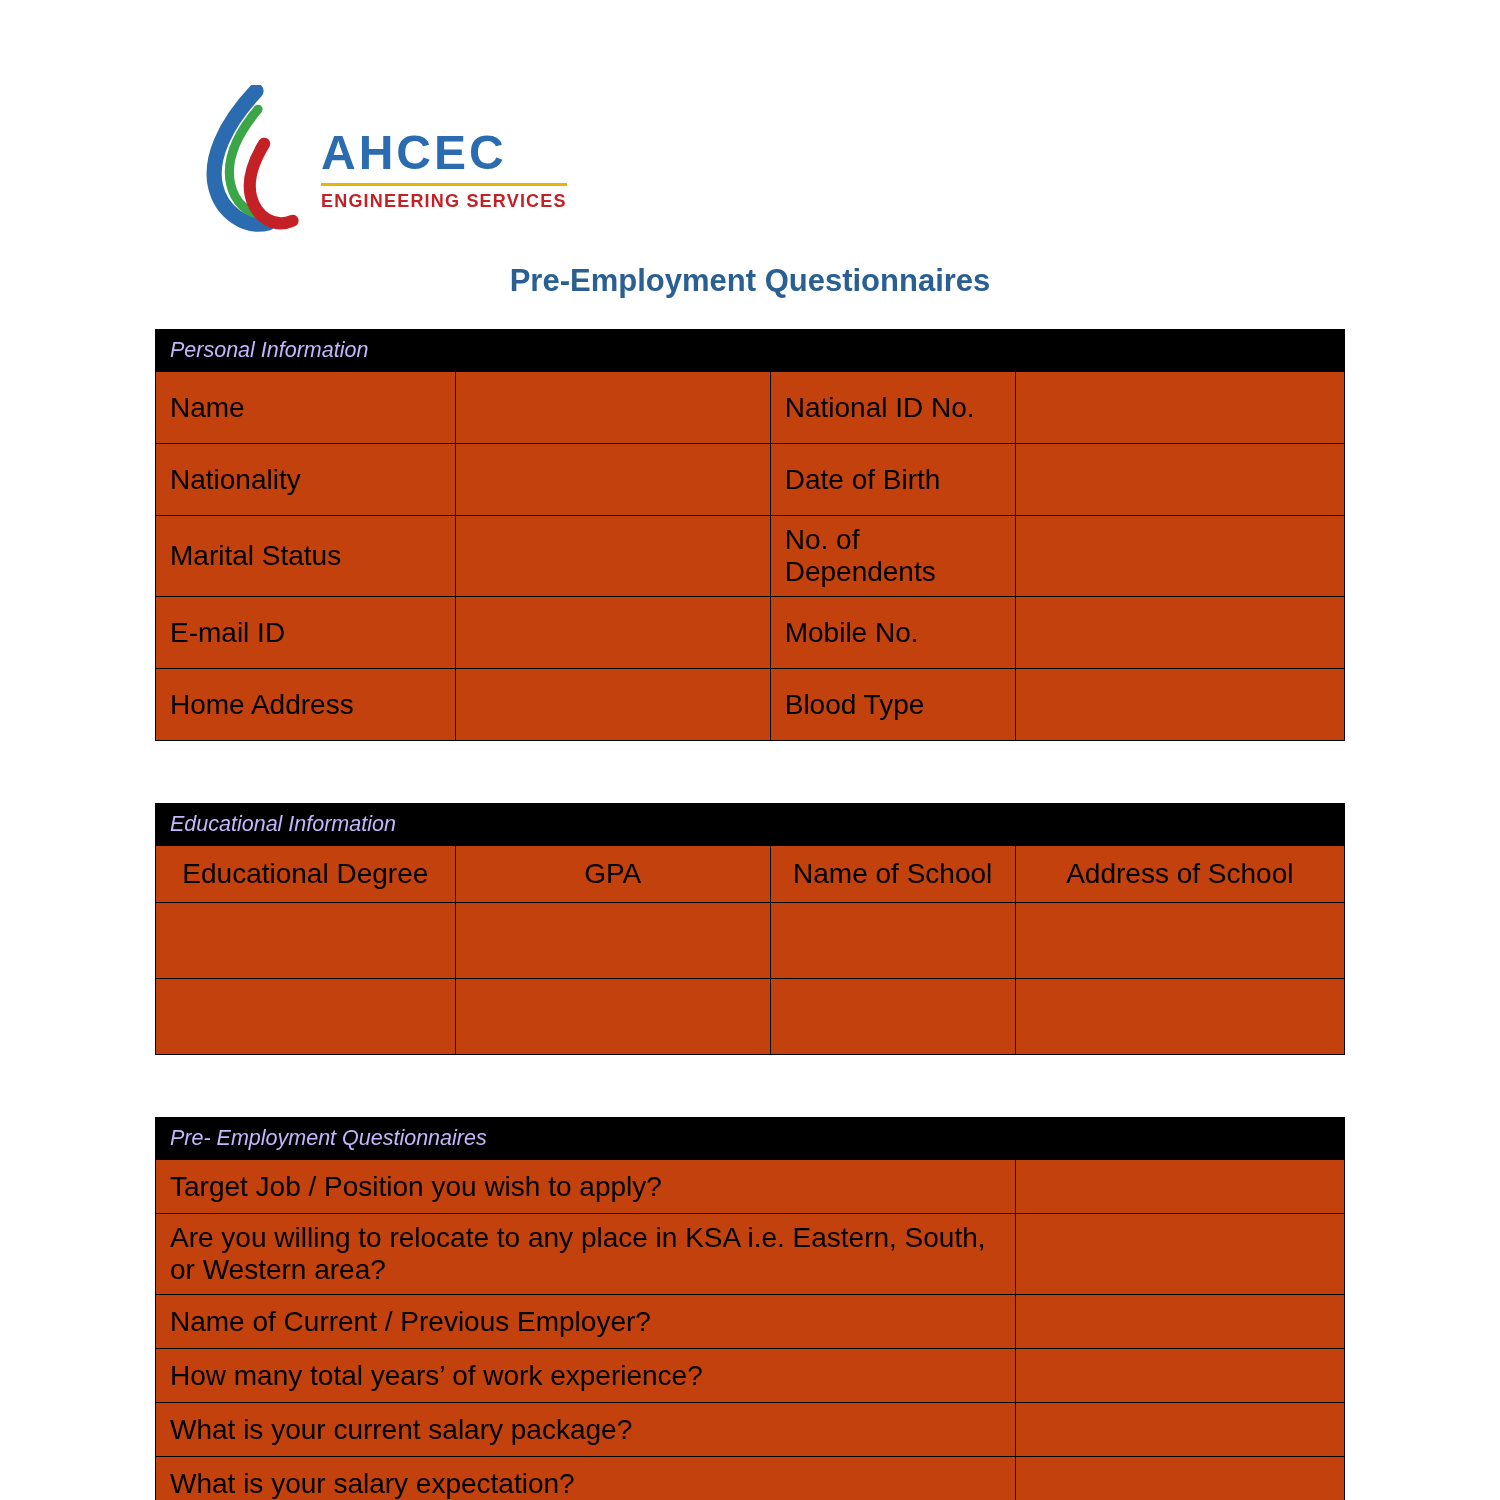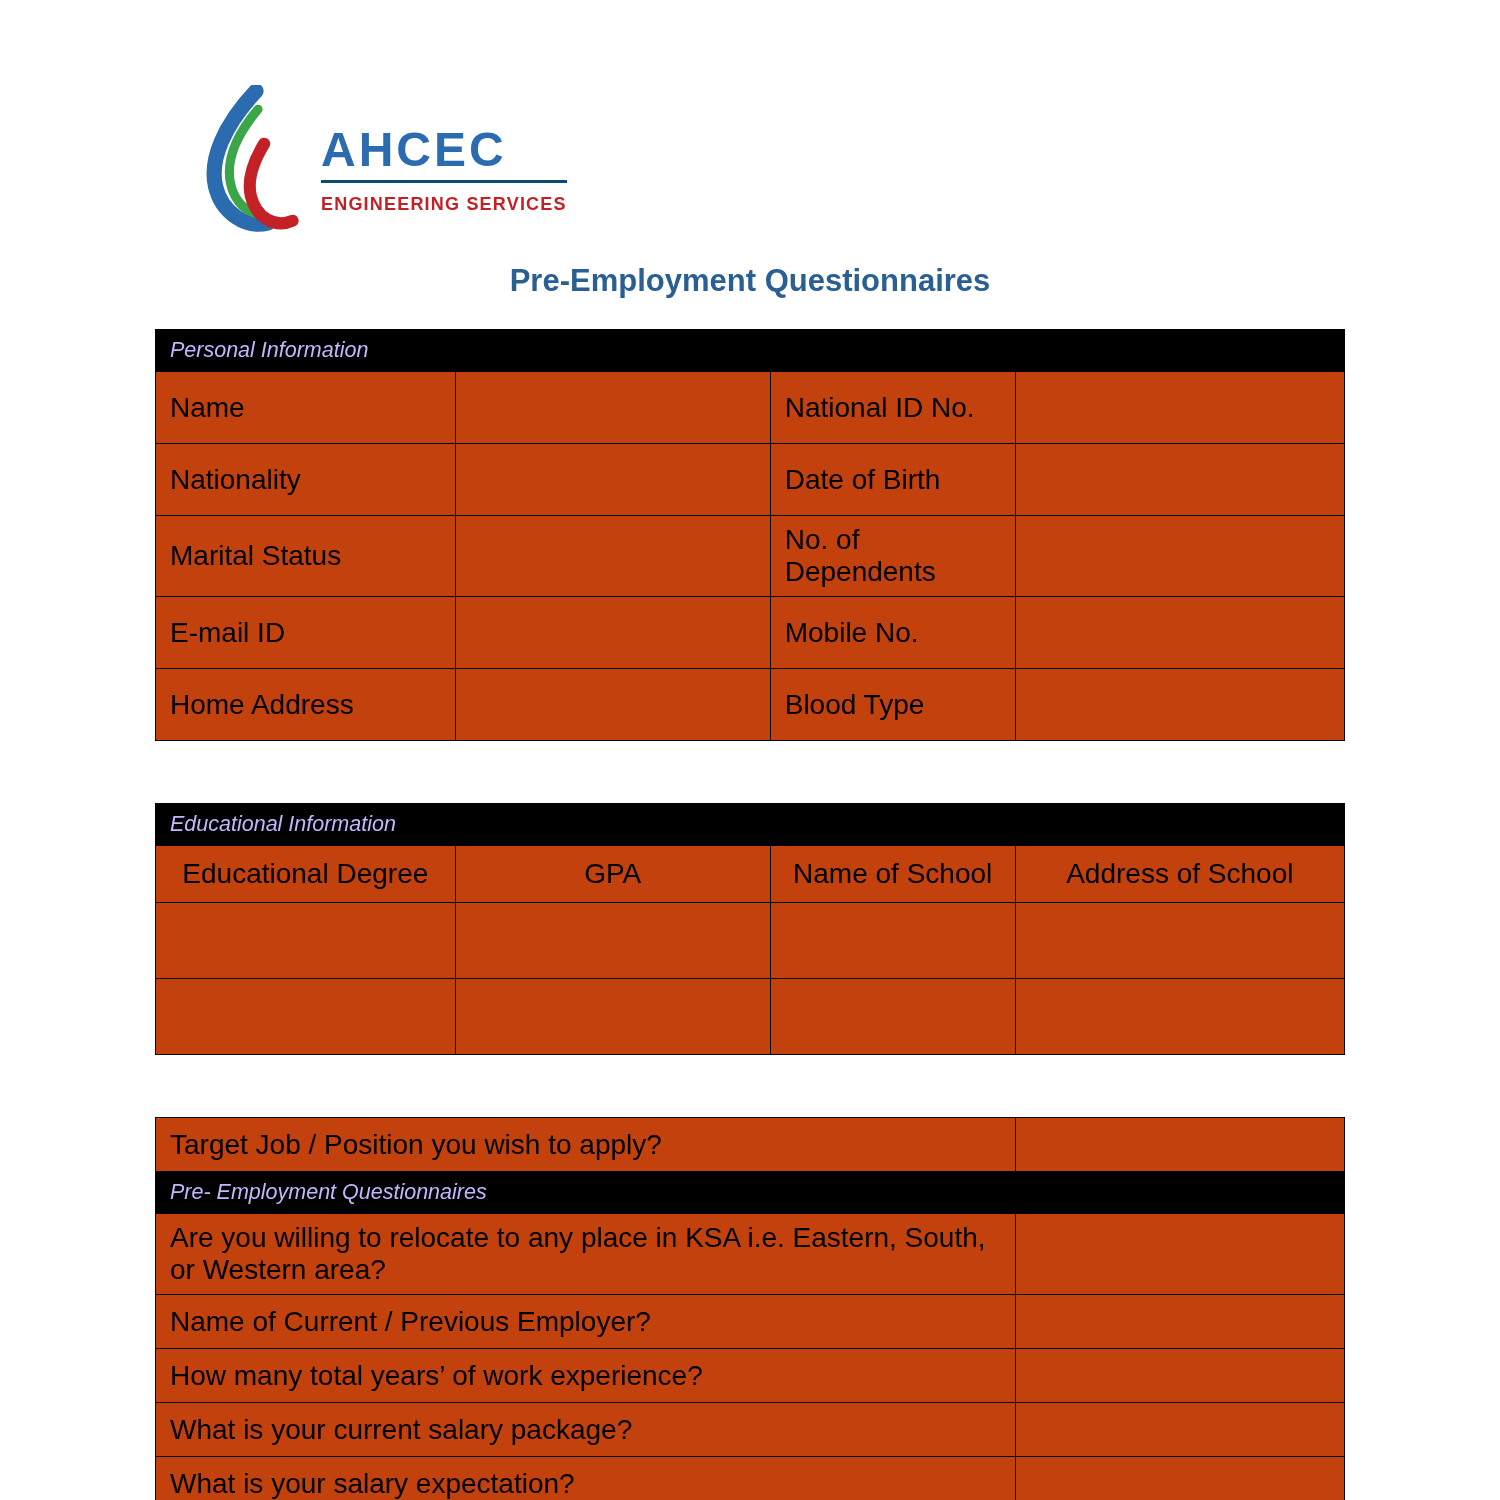--- a/index.html
+++ b/index.html
@@ -7,21 +7,21 @@
   body { font-family: "Liberation Sans", sans-serif; color: #000; }
   .page { width: 1500px; height: 1500px; background: #fff; overflow: hidden; position: relative; }
   .content { width: 1190px; margin: 0 auto; }
 
   
   .doc-header { display: flex; align-items: flex-start; padding-top: 85px; }
   .logo-block { display: flex; align-items: center; margin-left: 42px; }
   .flame-svg { width: 112px; height: 152px; flex: 0 0 auto; }
   .logo-text { margin-left: 12px; margin-top: 18px; }
   .logo-name { font-size: 48px; font-weight: bold; color: #2B6CB0; letter-spacing: 3px; line-height: 1.05; }
-  .logo-sub { color: #C42127; font-size: 18px; font-weight: bold; letter-spacing: 1.2px; border-top: 3px solid #0c4a6e; padding-top: 11px; margin-top: 4px; white-space: nowrap; text-align: center; }
+  .logo-sub { color: #C42127; font-size: 18px; font-weight: bold; letter-spacing: 1.2px; border-top: 3px solid #eab308; padding-top: 5px; margin-top: 4px; white-space: nowrap; text-align: center; }
   .company-names { margin-left: 72px; margin-top: 42px; width: 660px; }
   .arabic { direction: rtl; text-align: right; font-size: 24px; color: #4A7CC0; line-height: 1.35; font-weight: bold; }
   .english { font-size: 15.5px; color: #3A6EA8; margin-top: 8px; letter-spacing: 0.2px; white-space: nowrap; }
 
   
   .doc-title { text-align: center; color: #2A5F93; font-size: 31px; font-weight: bold; margin-top: 26px; }
 
   
   table.form-table { width: 100%; border-collapse: collapse; table-layout: fixed; }
   .mt-first { margin-top: 30px; }
@@ -139,25 +139,25 @@
       </tbody>
     </table>
 
     <table class="form-table mt-gap">
       <colgroup>
           <col class="q1">
           <col class="q2">
         </colgroup>
       <tbody>
         <tr>
+          <td colspan="2" class="section-bar">Pre- Employment Questionnaires</td>
+        </tr>
+        <tr>
           <td class="q-cell">Target Job / Position you wish to apply?</td>
           <td class="q-cell"></td>
-        </tr>
-        <tr>
-          <td colspan="2" class="section-bar">Pre- Employment Questionnaires</td>
         </tr>
         <tr>
           <td class="q-cell">Are you willing to relocate to any place in KSA i.e. Eastern, South, or Western area?</td>
           <td class="q-cell"></td>
         </tr>
         <tr>
           <td class="q-cell">Name of Current / Previous Employer?</td>
           <td class="q-cell"></td>
         </tr>
         <tr>

